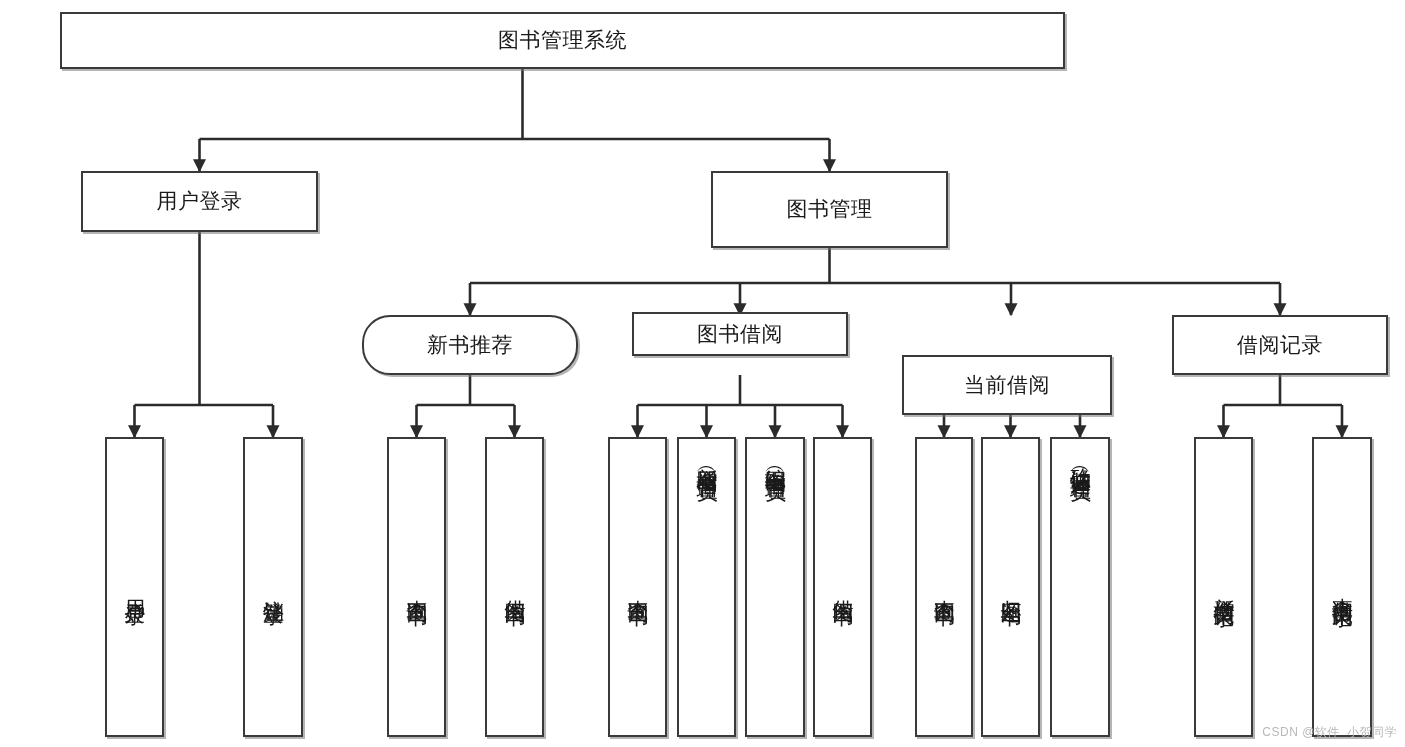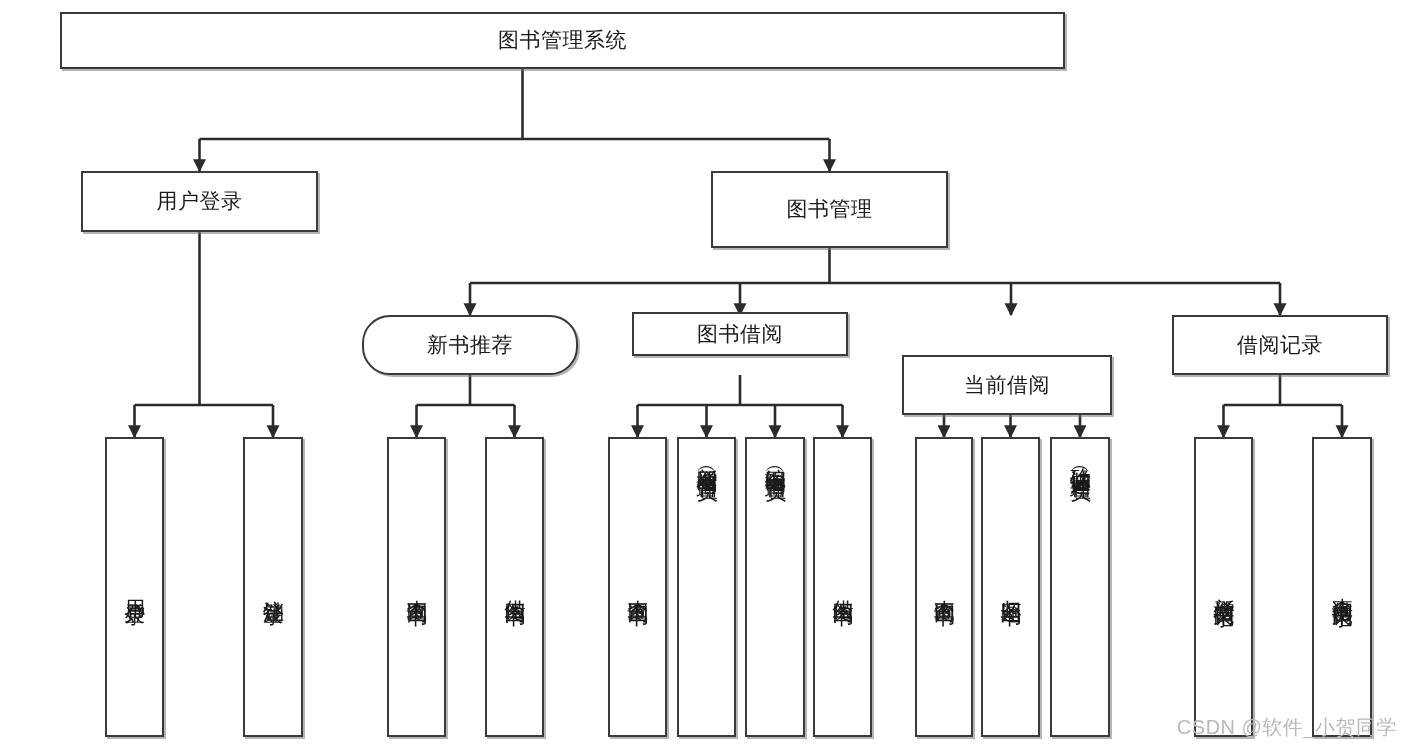--- a/index.html
+++ b/index.html
@@ -59,21 +59,21 @@
     max-height: 100%;
   }
   .node.vertical.centered {
     align-items: center;
     padding-top: 0;
   }
   .watermark {
     position: absolute;
     right: 8px;
     bottom: 6px;
-    font-size: 20px;
+    font-size: 12px;
     color: #b9b9b9;
     letter-spacing: 0.5px;
     z-index: 3;
     white-space: nowrap;
     pointer-events: none;
   }
 </style>
 </head>
 <body>
 

